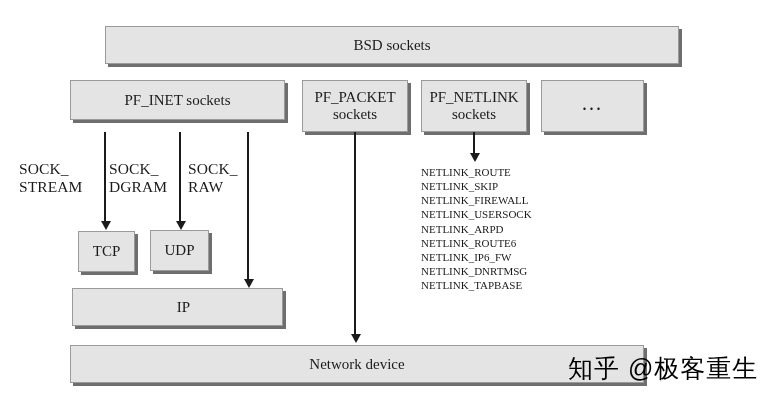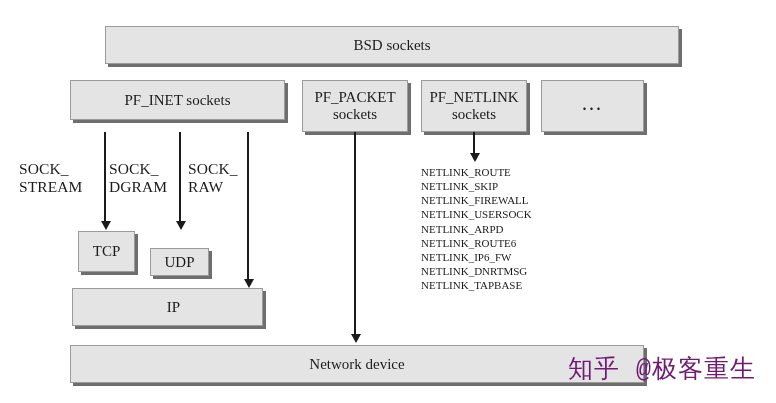--- a/index.html
+++ b/index.html
@@ -54,23 +54,23 @@
   .netlink-list {
     position: absolute;
     font-size: 11px;
     color: #1b1b1b;
     line-height: 1.285;
     white-space: nowrap;
   }
   .netlink-list .item { display: block; }
   .watermark {
     position: absolute;
-    font-family: Liberation Mono, monospace;
+    font-family: Liberation Sans, sans-serif;
     font-size: 25px;
-    color: #701a75;
+    color: #000000;
     white-space: nowrap;
     letter-spacing: 1px;
   }
   .ellipsis-box { font-size: 20px; letter-spacing: 2px; padding-bottom: 6px; }
 </style>
 </head>
 <body>
 
 <div id="diagram">
 
@@ -121,25 +121,25 @@
 
   <div class="socklabel" style="left:188px; top:160px;">
     <span style="display:block;">SOCK_</span>
     <span style="display:block;">RAW</span>
   </div>
 
   <div class="box" style="left:78px; top:231px; width:57px; height:41px;">
     <span class="lbl">TCP</span>
   </div>
 
-  <div class="box" style="left:150px; top:248px; width:59px; height:28px;">
+  <div class="box" style="left:150px; top:230px; width:59px; height:41px;">
     <span class="lbl">UDP</span>
   </div>
 
-  <div class="box" style="left:72px; top:288px; width:191px; height:38px;padding-left:12px;">
+  <div class="box" style="left:72px; top:288px; width:211px; height:38px;padding-left:12px;">
     <span class="lbl">IP</span>
   </div>
 
   <div class="connector" style="left:354px; top:132px; height:203px;"></div>
   <div class="arrowhead" style="left:351px; top:334px;"></div>
 
   <div class="connector" style="left:473px; top:132px; height:22px;"></div>
   <div class="arrowhead" style="left:470px; top:153px;"></div>
 
   <div class="netlink-list" style="left:421px; top:165px;">

